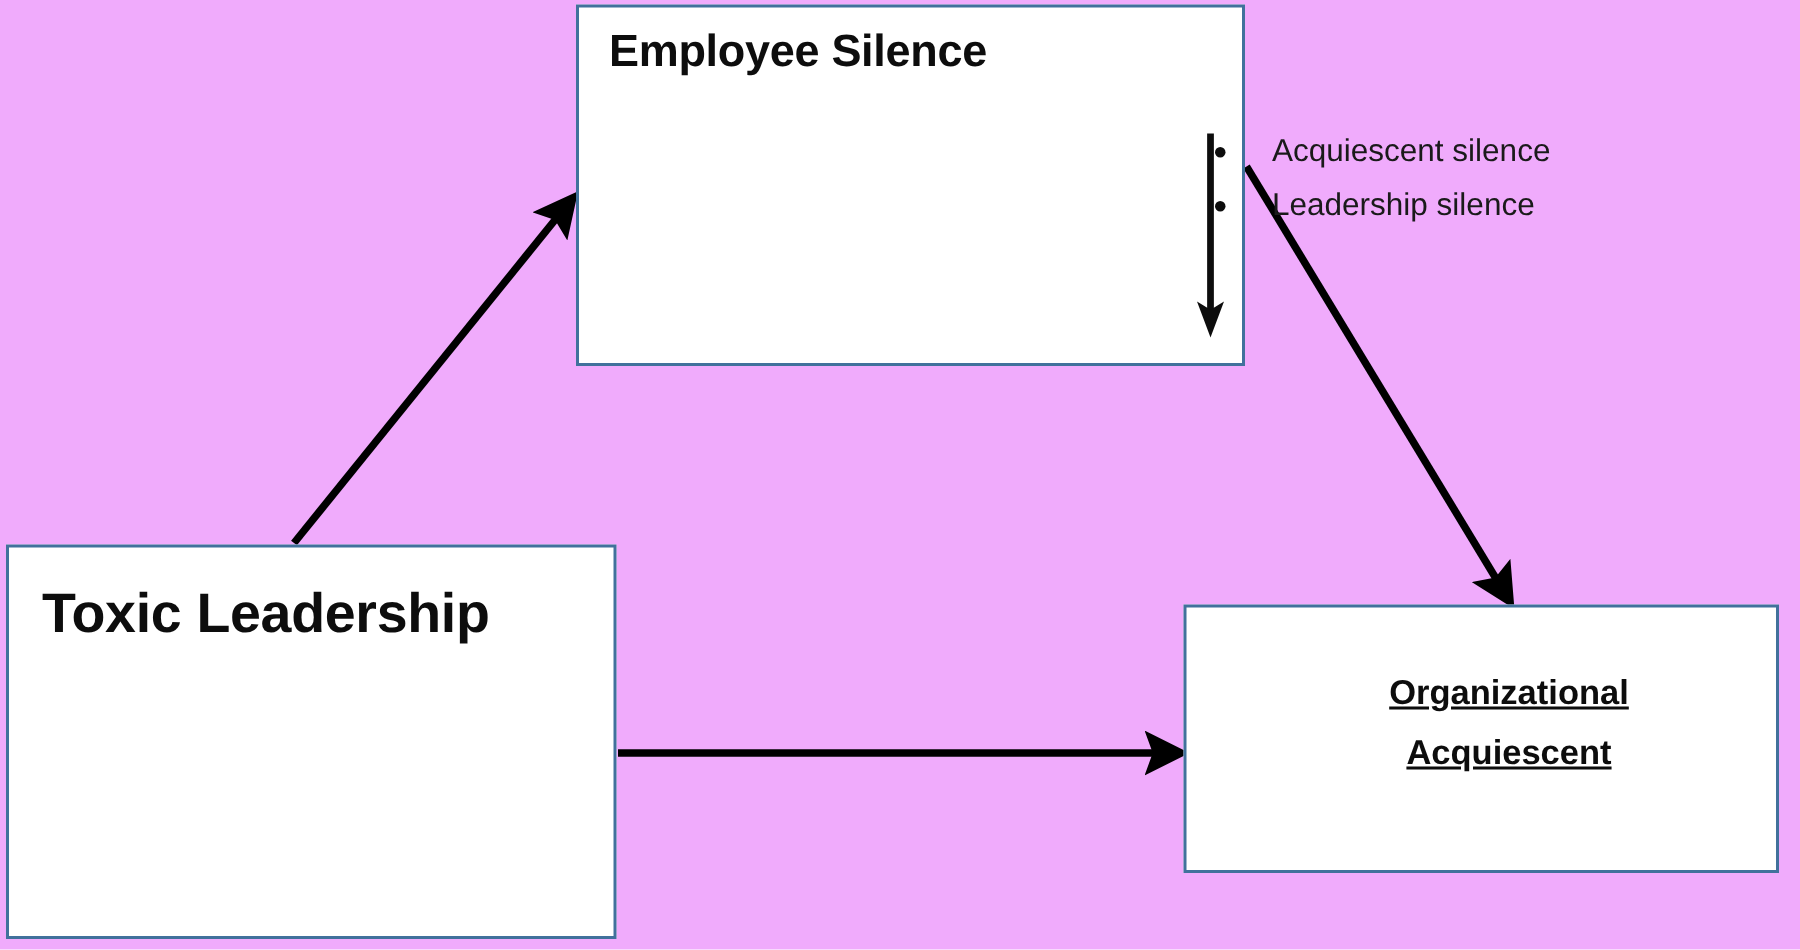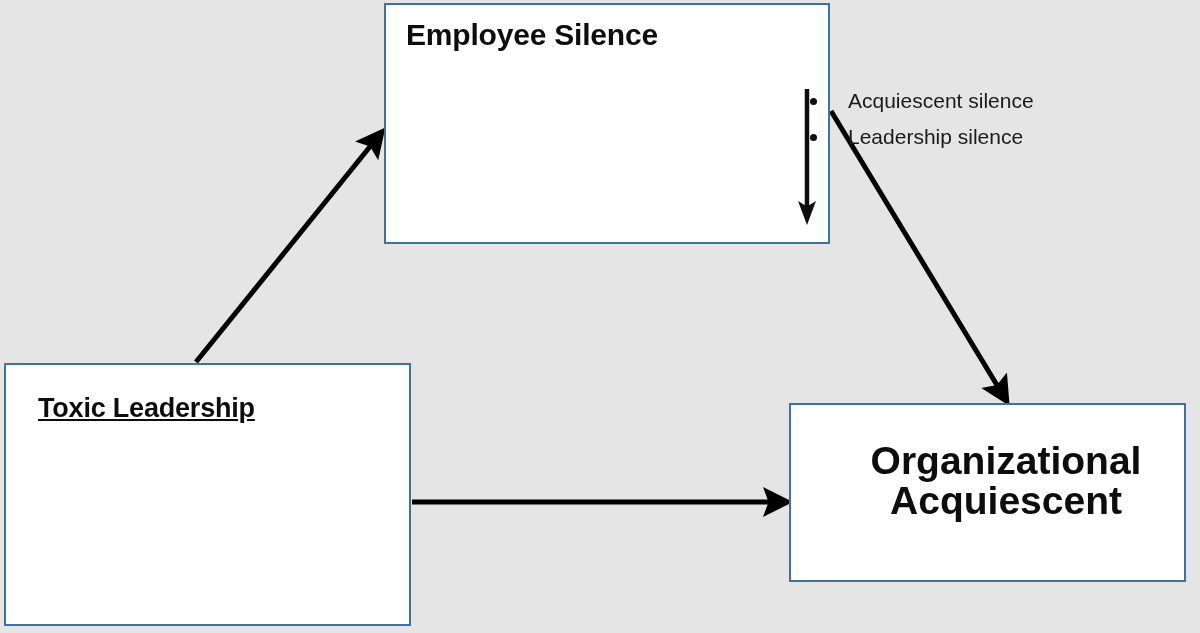--- a/index.html
+++ b/index.html
@@ -11,21 +11,21 @@
   body {
     font-family: "Liberation Sans", sans-serif;
     color: #111111;
     -webkit-font-smoothing: antialiased;
   }
 
   #canvas {
     position: relative;
     width: 1200px;
     height: 633px;
-    background: #e5e5e5;
+    background: #f0abfc;
     overflow: hidden;
   }
 
   
   #arrow-layer {
     position: absolute;
     left: 0;
     top: 0;
     width: 1200px;
     height: 633px;
@@ -66,44 +66,44 @@
 
   
   #box-toxic-leadership {
     left: 4px;
     top: 363px;
     width: 407px;
     height: 263px;
   }
   #box-toxic-leadership .box-title {
     position: absolute;
-    left: 32px;
+    left: 22px;
     top: 27px;
-    font-size: 27px;
+    font-size: 37px;
     line-height: 33px;
-    text-decoration: underline;
   }
 
   
   #box-organizational-performance {
     left: 789px;
     top: 403px;
     width: 397px;
     height: 179px;
   }
   #box-organizational-performance .perf-title {
     position: absolute;
     left: 55px;
     top: 36px;
     width: 320px;
     text-align: center;
-    font-size: 39px;
+    font-size: 23px;
     font-weight: bold;
     line-height: 40px;
     color: #0d0d0d;
+    text-decoration: underline;
   }
 
   
   .bullet-list {
     position: absolute;
     margin: 0;
     padding: 0;
     list-style: none;
   }
   .bullet-list li {

